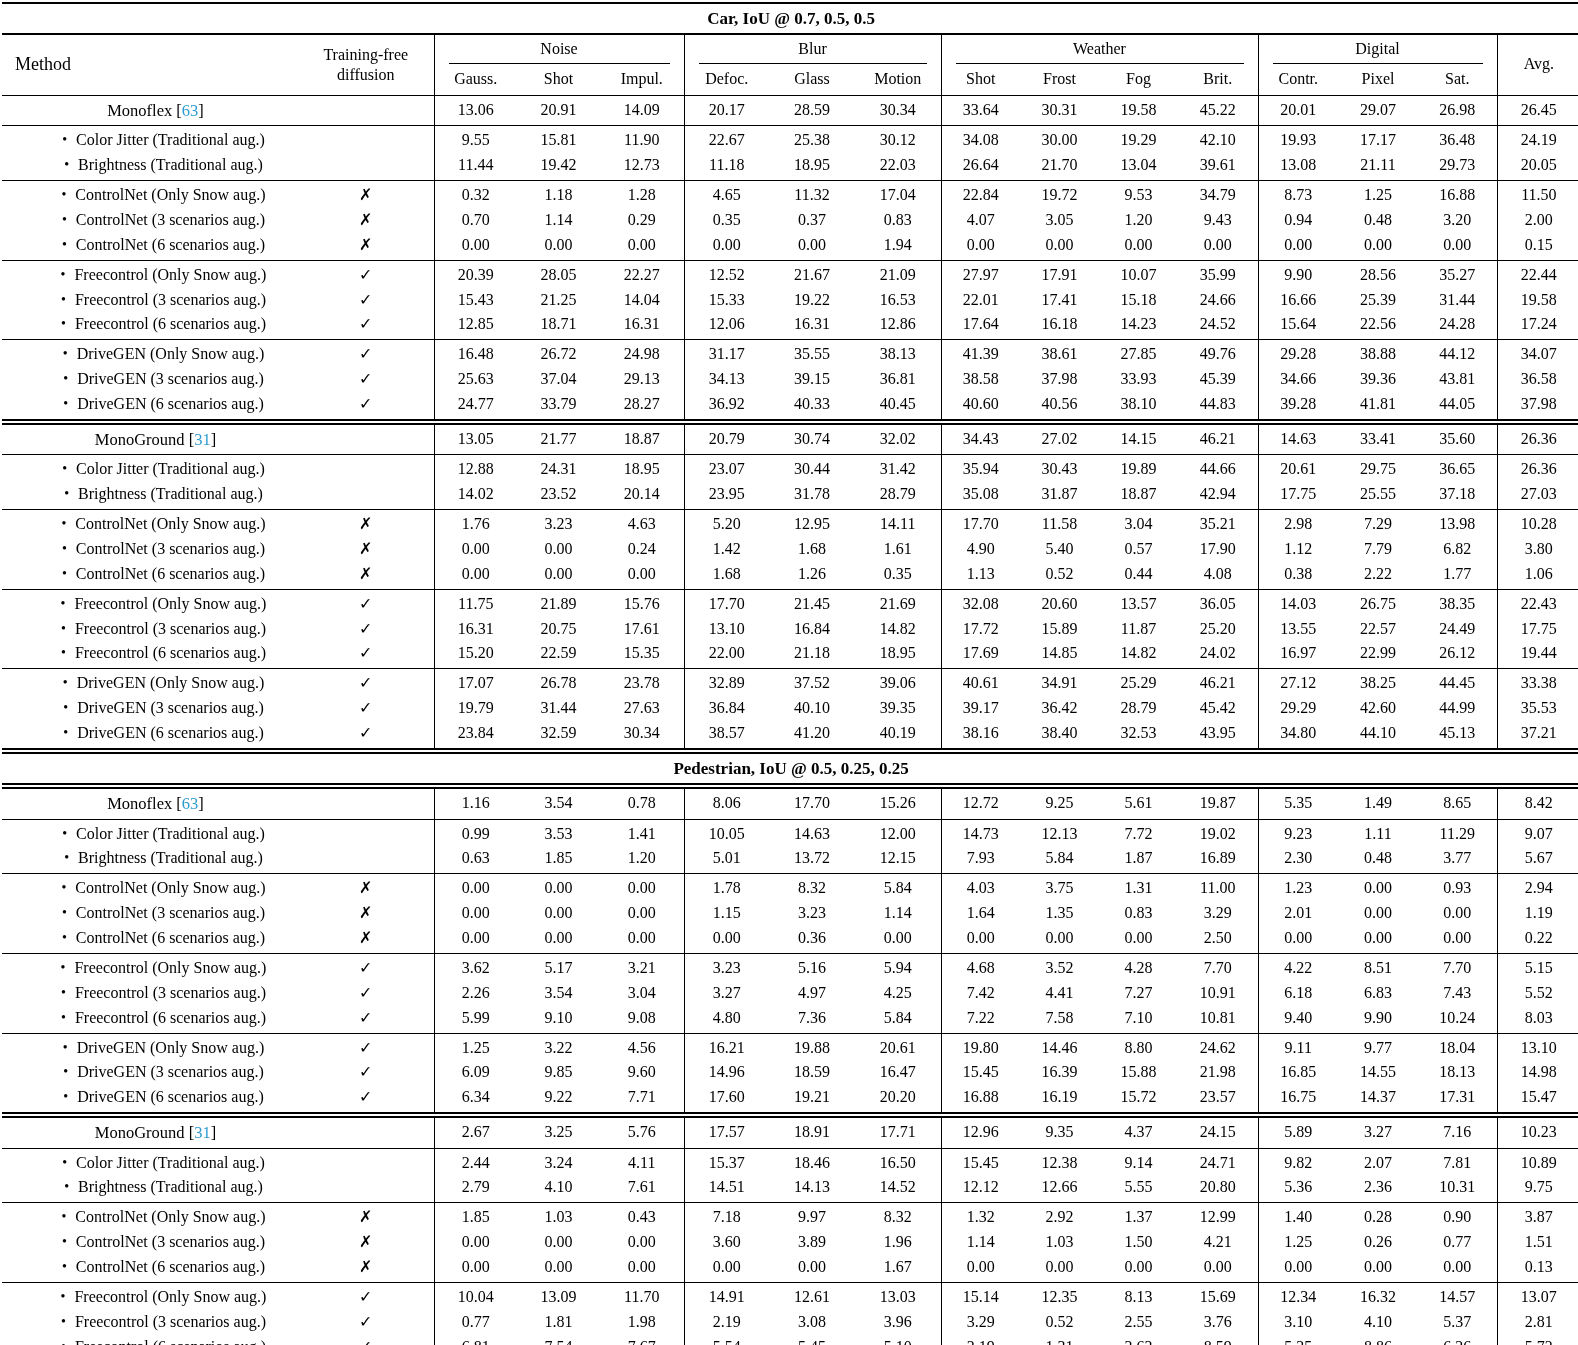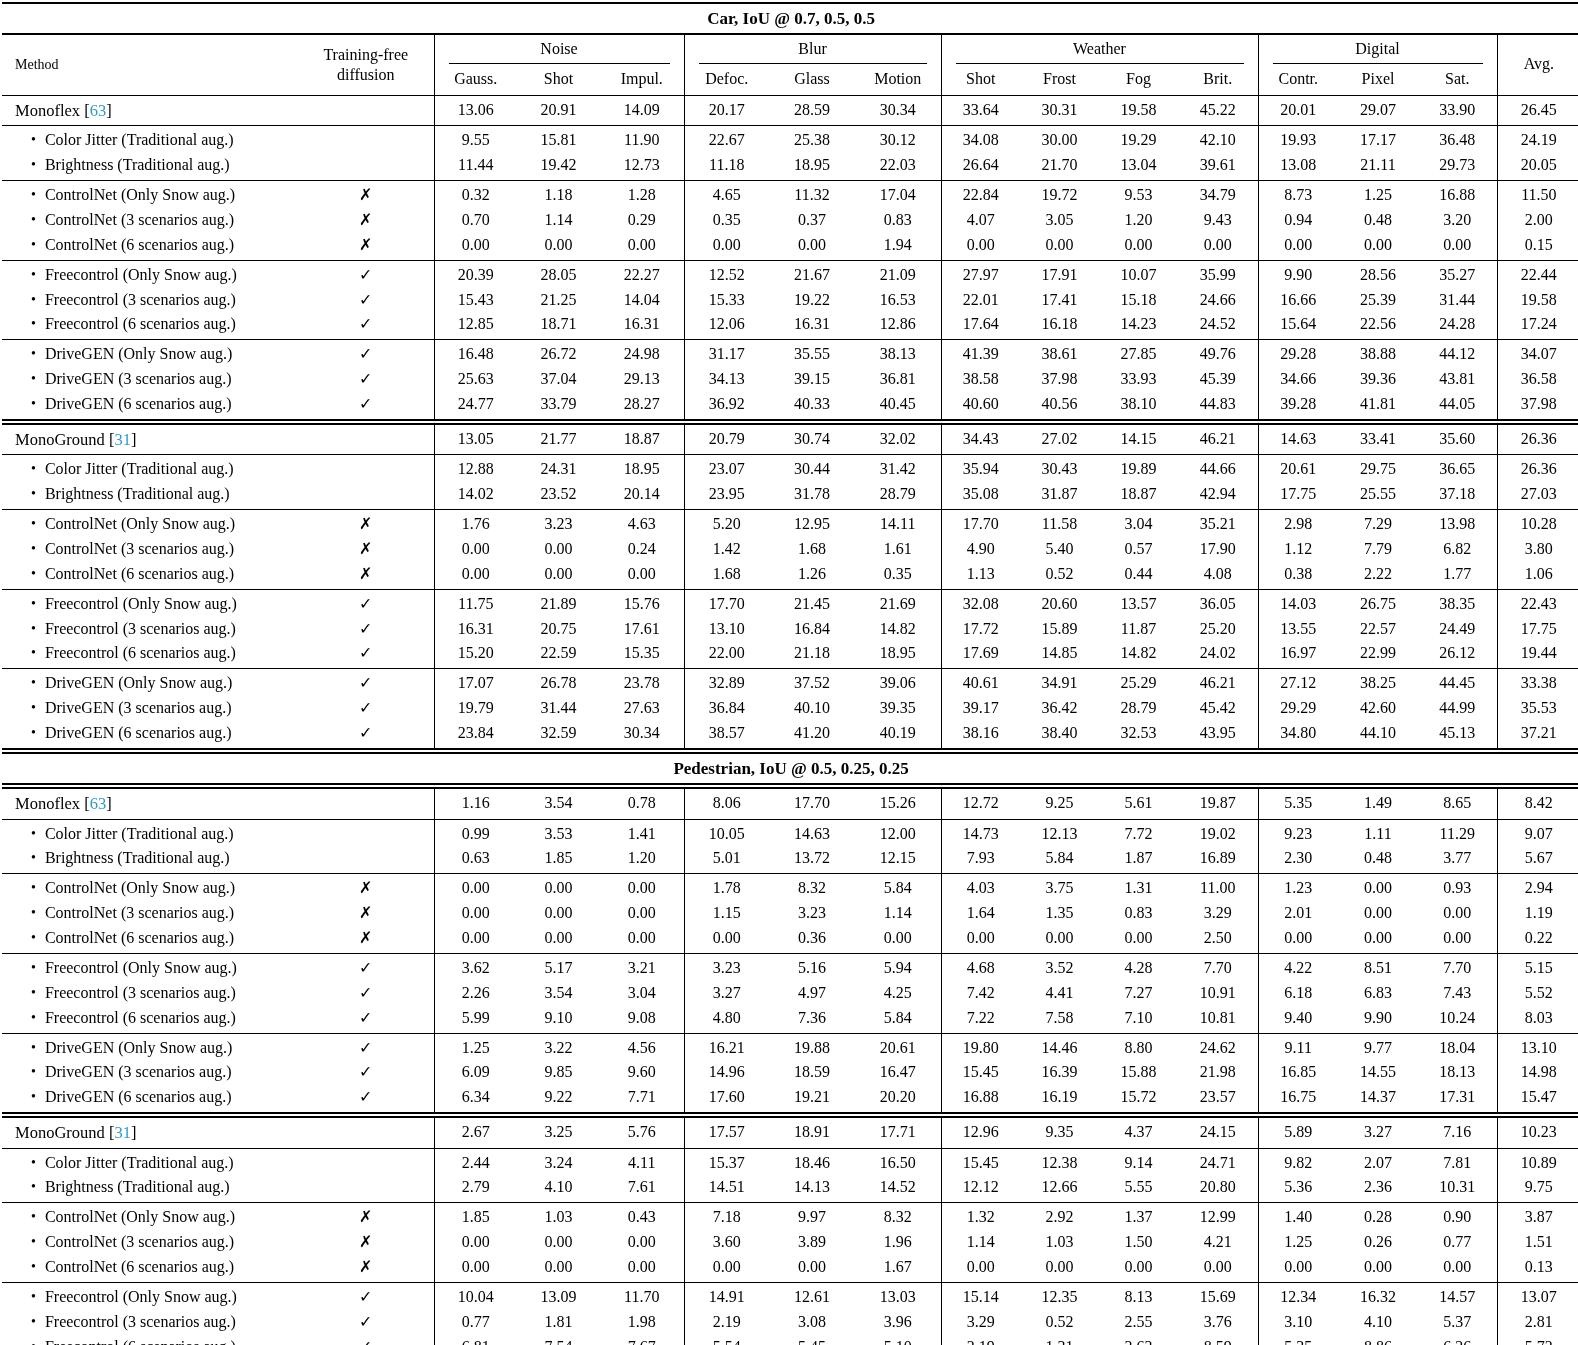--- a/index.html
+++ b/index.html
@@ -18,33 +18,33 @@
           vertical-align:middle; white-space:nowrap; overflow:hidden; font-weight:400; }
   
   .vl { border-left:1.1px solid #000; }
   
   tbody.title td { font-weight:700; font-size:17px; padding:5px 0 4px 0; }
   tbody.title.first { border-bottom:2.2px solid #000; }
   tbody.title.mid { border-top:6px double #000; border-bottom:6px double #000; }
   
   tbody.header { border-bottom:1.6px solid #000; }
   tbody.header th { font-weight:400; }
-  .method-h { text-align:left; padding-left:13px; font-size:14px; }
+  .method-h { text-align:left; padding-left:13px; font-size:18px; }
   .tfd-h { white-space:normal; line-height:1.25; padding:4px 6px; }
   .group-h { position:relative; padding:5px 0 7px 0; }
   .group-h::after { content:""; position:absolute; left:14px; right:14px; bottom:2px;
                     border-bottom:1.2px solid #000; }
   .sub-h { padding:4px 0 6px 0;text-align:center; }
   .avg-h { padding:5px 0; }
   
   tbody.rows.block { border-top:1.2px solid #000; }
   tbody.rows.sep-double { border-top:6px double #000; }
   tbody.rows tr:first-child td { padding-top:5px; }
   tbody.rows tr:last-child td { padding-bottom:5px; }
-  td.method { text-align:left; }
+  td.method { text-align:center; }
   td.method.base { padding-left:13px; font-size:16.5px; }
   td.method.aug { padding-left:29px; }
   .bullet { display:inline-block; margin-right:9px; font-size:14px; vertical-align:1px; }
   .cite { color:#2e9bd0; }
   td.tfd { font-size:16px; }
   td.b { font-weight:400; }
 </style>
 </head>
 <body>
 
@@ -108,21 +108,21 @@
           <td class="num">14.09</td>
           <td class="num vl">20.17</td>
           <td class="num">28.59</td>
           <td class="num">30.34</td>
           <td class="num vl">33.64</td>
           <td class="num">30.31</td>
           <td class="num">19.58</td>
           <td class="num">45.22</td>
           <td class="num vl">20.01</td>
           <td class="num">29.07</td>
-          <td class="num">33.90</td>
+          <td class="num">26.98</td>
           <td class="num vl">26.45</td>
         </tr>
       </tbody>
       <tbody class="rows block">
         <tr class="aug-row">
           <td class="method aug"><span class="bullet">•</span><span class="lab">Color Jitter (Traditional aug.)</span></td>
           <td class="tfd"></td>
           <td class="num vl">9.55</td>
           <td class="num">15.81</td>
           <td class="num">11.90</td>

